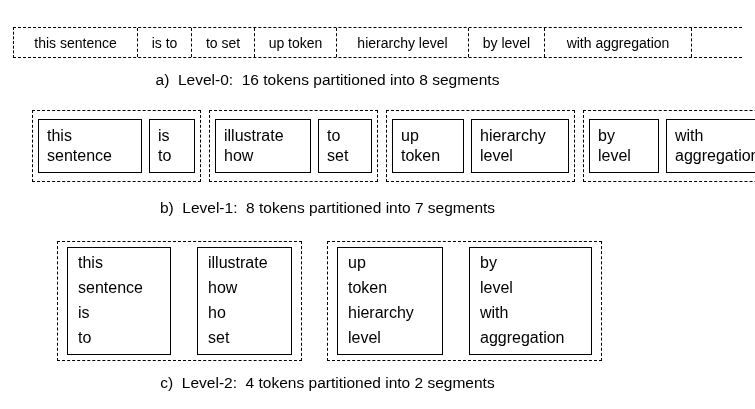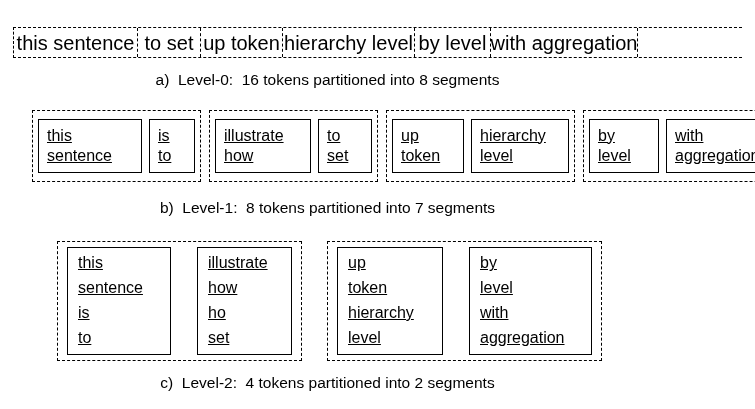--- a/index.html
+++ b/index.html
@@ -31,21 +31,21 @@
     box-sizing: border-box;
     border: 1px dashed #000;
     border-right: none;
   }
   .level0-seg {
     box-sizing: border-box;
     border-right: 1px dashed #000;
     display: flex;
     align-items: center;
     justify-content: center;
-    font-size: 20px;
+    font-size: 14px;
     line-height: 1;
     white-space: nowrap;
     padding: 0 3px;
     height: 100%;
   }
 
   
   .caption {
     position: absolute;
     left: 8px;
@@ -115,29 +115,30 @@
     background: #fff;
     height: 108px;
     display: flex;
     flex-direction: column;
     justify-content: center;
     padding: 4px 10px;
     font-size: 16px;
     line-height: 1.55;
     white-space: nowrap;
   }
-  .tok-line { display: block; text-decoration: underline; }
+  .tok-line { display: block; }
 </style>
 </head>
 <body>
 
 <div id="figure">
 
   <div class="level0-row">
       <div class="level0-seg" style="width: 124px;">this sentence</div>
+      <div class="level0-seg" style="width: 54px;">is to</div>
       <div class="level0-seg" style="width: 63px;">to set</div>
       <div class="level0-seg" style="width: 82px; text-align: right;">up token</div>
       <div class="level0-seg" style="width: 132px;">hierarchy level</div>
       <div class="level0-seg" style="width: 76px;">by level</div>
       <div class="level0-seg" style="width: 147px;">with aggregation</div>
     </div>
   <div class="caption caption-a">a)  Level-0:  16 tokens partitioned into 8 segments</div>
 
   <div class="level1-band">
       <div class="l1-group">

